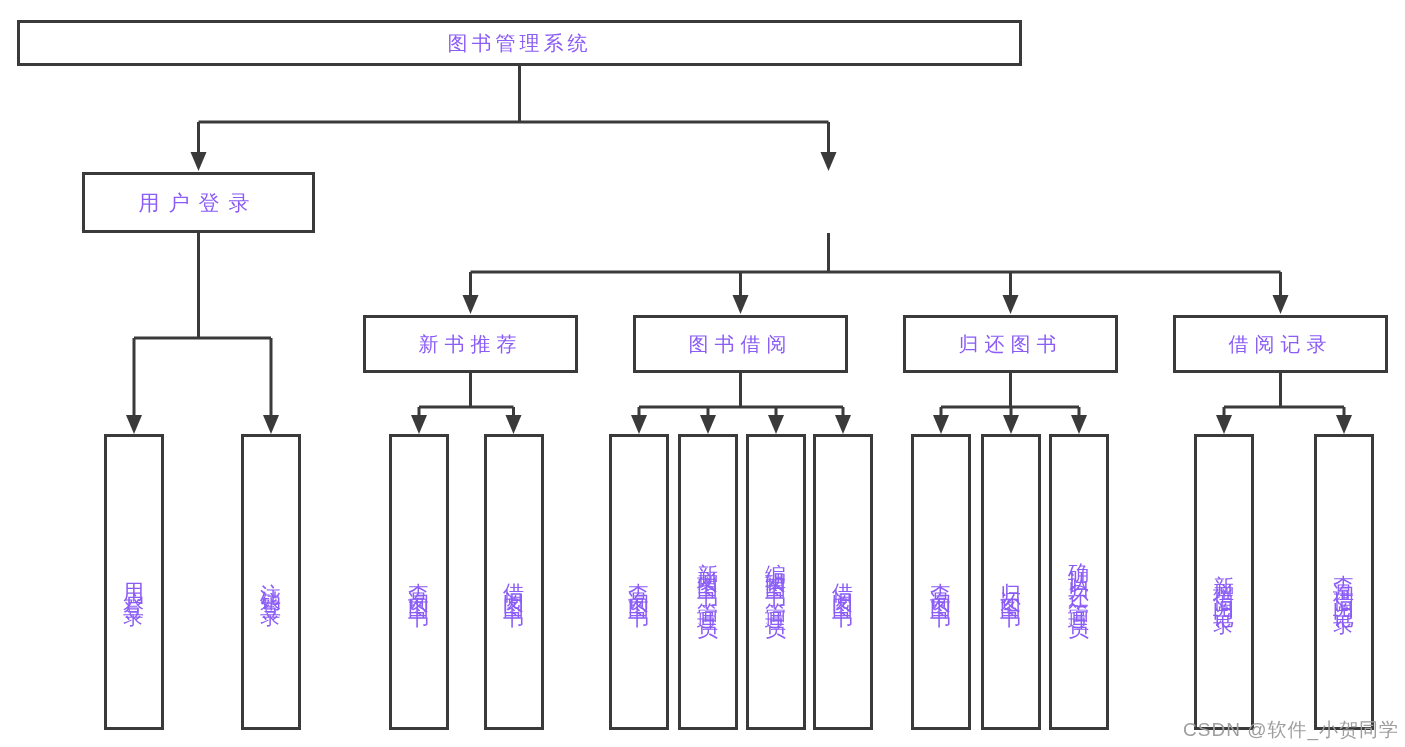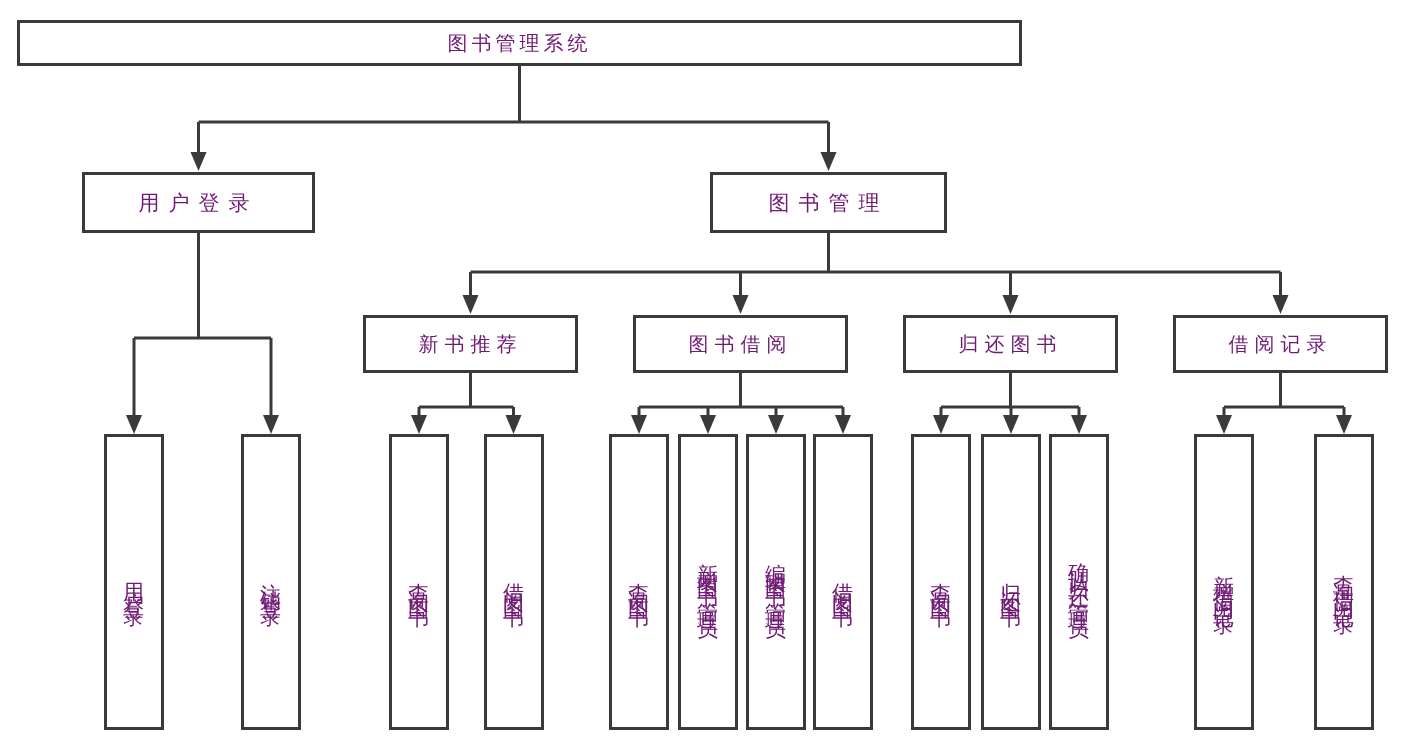--- a/index.html
+++ b/index.html
@@ -15,21 +15,21 @@
   #connector path { stroke: #3a3a3a; stroke-width: 3; fill: none; }
   #connector polygon { fill: #3a3a3a; stroke: none; }
   .box {
     position: absolute;
     box-sizing: border-box;
     border: 3px solid #3a3a3a;
     background: #ffffff;
     display: flex;
     align-items: center;
     justify-content: center;
-    color: #701a75;
+    color: #8b5cf6;
   }
   .h-label { font-size: 21px; letter-spacing: 9px; white-space: nowrap; }
   .root-box .h-label { font-size: 20px; letter-spacing: 4px; }
   .l3-box .h-label { font-size: 20px; letter-spacing: 6px; }
   .leaf-box { width: 60px; height: 296px; top: 434px; }
   .v-label {
     writing-mode: vertical-rl;
     text-orientation: mixed;
     font-size: 21px;
     letter-spacing: 8px;
@@ -95,23 +95,20 @@
     </g>
   </svg>
 
   <div class="box root-box" style="left:17px; top:20px; width:1005px; height:46px;">
     <span class="h-label">图书管理系统</span>
   </div>
 
   <div class="box" style="left:82px; top:172px; width:233px; height:61px;">
     <span class="h-label">用户登录</span>
   </div>
-  <div class="box" style="left:710px; top:172px; width:237px; height:61px;">
-    <span class="h-label">图书管理</span>
-  </div>
 
   <div class="box l3-box" style="left:633px; top:315px; width:215px; height:58px;">
     <span class="h-label">图书借阅</span>
   </div>
   <div class="box l3-box" style="left:363px; top:315px; width:215px; height:58px;">
     <span class="h-label">新书推荐</span>
   </div>
   <div class="box l3-box" style="left:903px; top:315px; width:215px; height:58px;">
     <span class="h-label">归还图书</span>
   </div>
@@ -156,14 +153,15 @@
     <span class="v-label">确认归还（管理员）</span>
   </div>
 
   <div class="box leaf-box" style="left:1194px;">
     <span class="v-label">新增借阅记录</span>
   </div>
   <div class="box leaf-box" style="left:1314px;">
     <span class="v-label">查询借阅记录</span>
   </div>
 
+  <div id="watermark">CSDN @软件_小贺同学</div>
 
 </div>
 
 </body></html>

